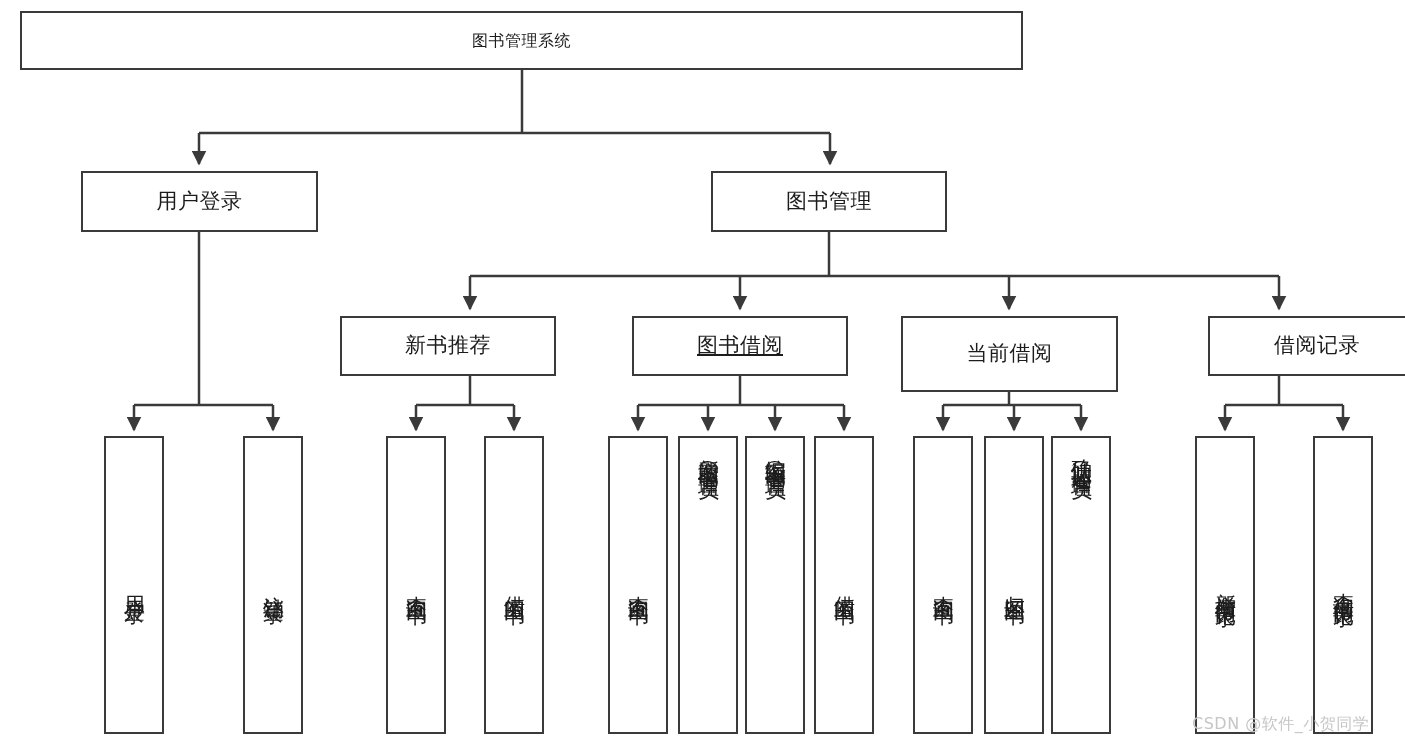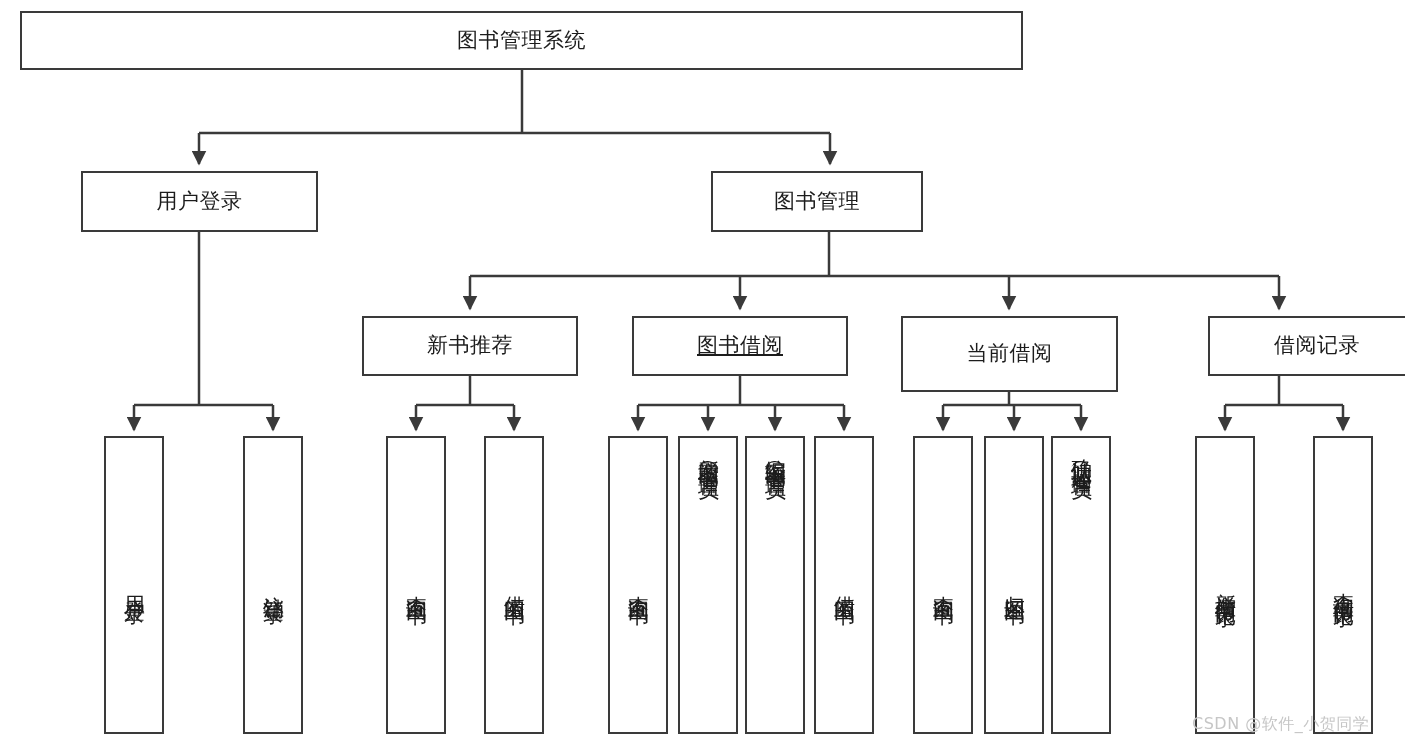--- a/index.html
+++ b/index.html
@@ -41,21 +41,21 @@
     text-align: center;
     line-height: 1.12;
     letter-spacing: 0.5px;
     white-space: pre-line;
   }
   
   .node.horiz .node-label {
     font-size: 21px;
   }
   .node.root .node-label {
-    font-size: 21px;
+    font-size: 16px;
   }
   
   .node.vert {
     align-items: flex-start;
     justify-content: center;
     padding-top: 4px;
   }
   .node.vert .node-label {
     writing-mode: vertical-rl;
     text-orientation: upright;
@@ -147,25 +147,25 @@
     </g>
   </svg>
 
   <div class="node root horiz" style="left:20px; top:11px; width:1003px; height:59px;">
     <span class="node-label">图书管理系统</span>
   </div>
 
   <div class="node horiz" style="left:81px; top:171px; width:237px; height:61px;">
     <span class="node-label">用户登录</span>
   </div>
-  <div class="node horiz" style="left:711px; top:171px; width:212px; height:61px;">
+  <div class="node horiz" style="left:711px; top:171px; width:236px; height:61px;">
     <span class="node-label">图书管理</span>
   </div>
 
-  <div class="node horiz" style="left:362px; top:316px; width:216px; height:60px;">
+  <div class="node horiz" style="left:340px; top:316px; width:216px; height:60px;">
     <span class="node-label">新书推荐</span>
   </div>
   <div class="node horiz" style="left:632px; top:316px; width:216px; height:60px;text-decoration:underline;">
     <span class="node-label">图书借阅</span>
   </div>
   <div class="node horiz" style="left:901px; top:316px; width:217px; height:76px;">
     <span class="node-label">当前借阅</span>
   </div>
   <div class="node horiz" style="left:1180px; top:316px; width:218px; height:60px;margin-left:28px;">
     <span class="node-label">借阅记录</span>

